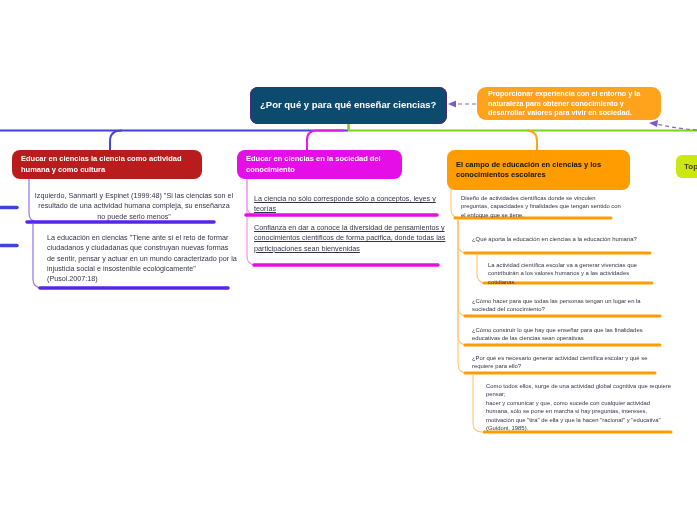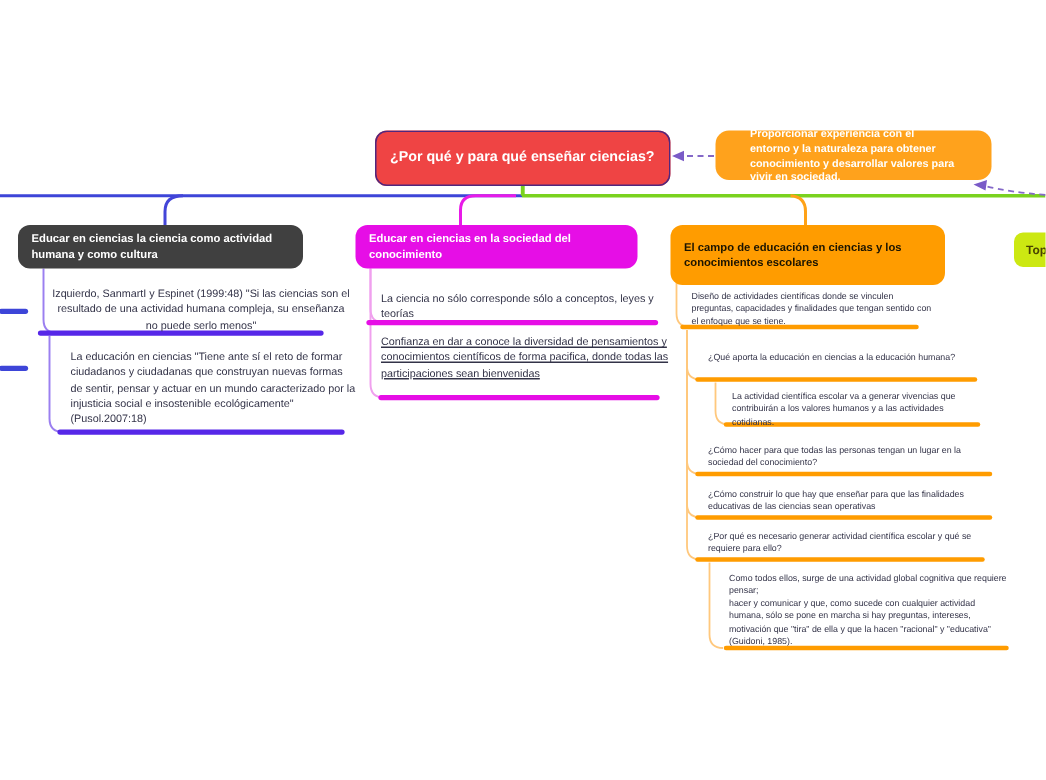--- a/index.html
+++ b/index.html
@@ -11,53 +11,53 @@
   #stage{position:absolute;left:0;top:0;width:697px;height:520px;}
   svg.connectors{position:absolute;left:0;top:0;z-index:1;}
   .topic{
     position:absolute;z-index:3;box-sizing:border-box;
     border-radius:8px;color:#ffffff;font-weight:bold;
     display:flex;align-items:center;
   }
   .topic .tlabel{display:block;}
   .root-topic{
     left:250px;top:87px;width:197px;height:37px;
-    background:#ef4444;font-size:9.5px;line-height:1.3;
+    background:#0c4a6e;font-size:9.5px;line-height:1.3;
     padding:4px 10px;box-shadow:0 0 0 1px #50277e inset;text-align:center;
   }
   .note-topic{
     left:477px;top:87px;width:184px;height:33px;
     background:#ffa21c;font-size:7.2px;line-height:1.38;
-    padding:3px 23px;border-radius:9px;
+    padding:3px 11px;border-radius:9px;
   }
   .branch-violet{
     left:12px;top:150px;width:190px;height:29px;
-    background:#404040;font-size:7.5px;line-height:1.35;padding:3px 9px;
+    background:#b91c1c;font-size:7.5px;line-height:1.35;padding:3px 9px;
   }
   .branch-magenta{
-    left:237px;top:150px;width:188px;height:29px;
+    left:237px;top:150px;width:165px;height:29px;
     background:#e60ee6;font-size:7.5px;line-height:1.35;padding:3px 9px;align-items:center;
   }
   .branch-orange{
     left:447px;top:150px;width:183px;height:32px;
     background:#ff9c00;color:#1b1400;font-size:7.5px;line-height:1.35;padding:20px 9px;
   }
   .top-topic{
     left:676px;top:155px;width:46px;height:23px;
     background:#cce812;color:#4a4400;font-size:8px;padding:4px 8px;border-radius:6px;
   }
   .child-text{
     position:absolute;z-index:2;color:#333348;
     font-size:7.2px;line-height:1.43;
   }
   .small{font-size:5.9px;line-height:1.42;}
   .prelines{white-space:pre-line;}
   .ct-l1{left:34px;top:191px;width:200px;text-align:center;}
   .ct-l2{left:47px;top:233px;width:190px;}
-  .ct-m1{left:254px;top:194px;width:190px;}
+  .ct-m1{left:254px;top:194px;width:190px;text-decoration:underline;}
   .ct-m2{left:254px;top:223px;width:192px;text-decoration:underline;}
   .ct-r1{left:461px;top:194px;width:160px;}
   .ct-r2{left:472px;top:235px;width:188px;}
   .ct-r2a{left:488px;top:261px;width:170px;}
   .ct-r3{left:472px;top:297px;width:188px;}
   .ct-r4{left:472px;top:326px;width:188px;}
   .ct-r5{left:472px;top:354px;width:188px;}
   .ct-r6{left:486px;top:382px;width:188px;}
 </style>
 </head>

